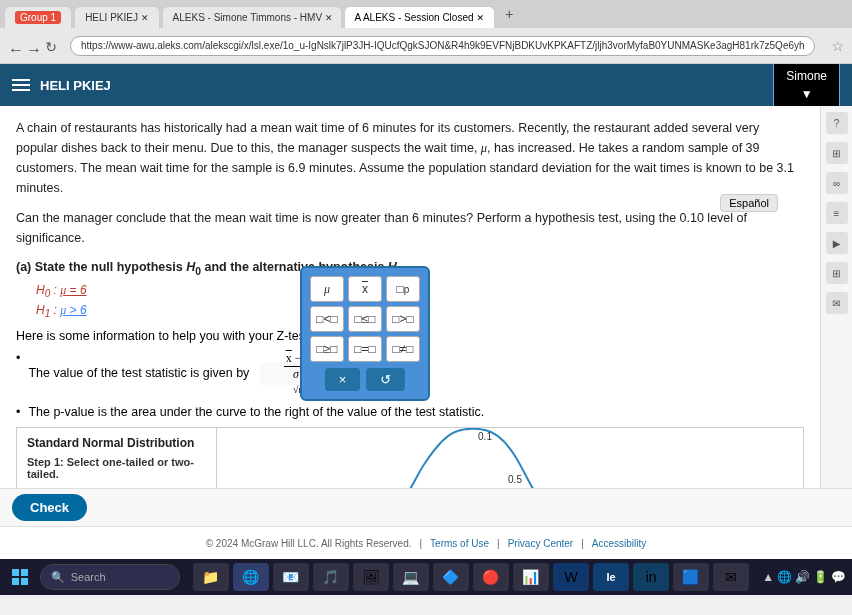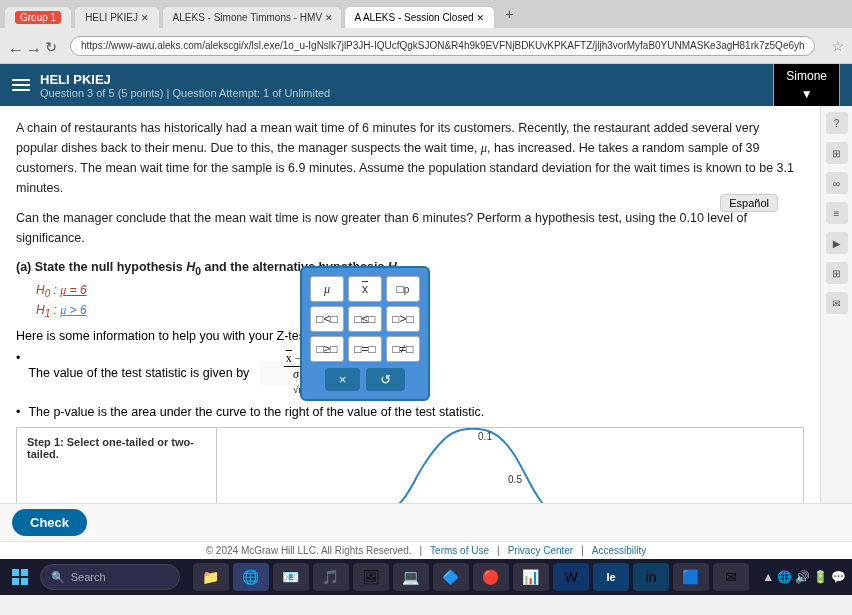--- a/index.html
+++ b/index.html
@@ -338,21 +338,21 @@
       border-radius: 4px;
       padding: 5px 12px;
       font-size: 12px;
       cursor: pointer;
       color: #333;
     }
 
     
     .copyright-bar {
       background: #fff;
-      height: 18px;
+      height: 33px;
       display: flex;
       align-items: center;
       justify-content: center;
       font-size: 10px;
       color: #666;
       border-top: 1px solid #e0e0e0;
       gap: 8px;
     }
     .copyright-link {
       color: #2471a3;
@@ -486,21 +486,20 @@
 
   <div class="aleks-header">
     <div class="aleks-header-left">
       <div class="hamburger">
         <span></span>
           <span></span>
           <span></span>
       </div>
       <div>
         <div class="aleks-title">HELI PKIEJ</div>
-        <div class="aleks-subtitle">Question 3 of 5 (5 points) | Question Attempt: 1 of Unlimited</div>
       </div>
     </div>
     <div class="user-badge">
       <span>Simone</span>
       <span>▼</span>
     </div>
   </div>
 
   <div class="content-area">
     <div class="main-content" style="position:relative;">
@@ -541,20 +540,21 @@
             </span>
           </span>
         </div>
         <div class="z-item">
           <span>The p-value is the area under the curve to the right of the value of the test statistic.</span>
         </div>
       </div>
 
       <div class="norm-dist-box">
         <div class="norm-controls">
+          <div class="norm-title">Standard Normal Distribution</div>
           <div class="norm-step">
             <label>Step 1: Select one-tailed or two-tailed.</label>
 
           </div>
 
         </div>
         <div class="norm-chart">
           
           <svg width="100%" height="110" viewBox="0 0 440 110">
             <path d="M 10,100 C 30,100 50,98 70,95 C 90,92 100,85 110,75 C 120,65 125,50 135,35 C 145,20 155,8 165,4 C 175,0 185,0 195,2 C 205,4 215,12 225,28 C 235,44 240,58 250,72 C 260,86 270,94 290,98 C 310,100 350,100 440,100" fill="none" stroke="#2e86c1" stroke-width="2"></path>

